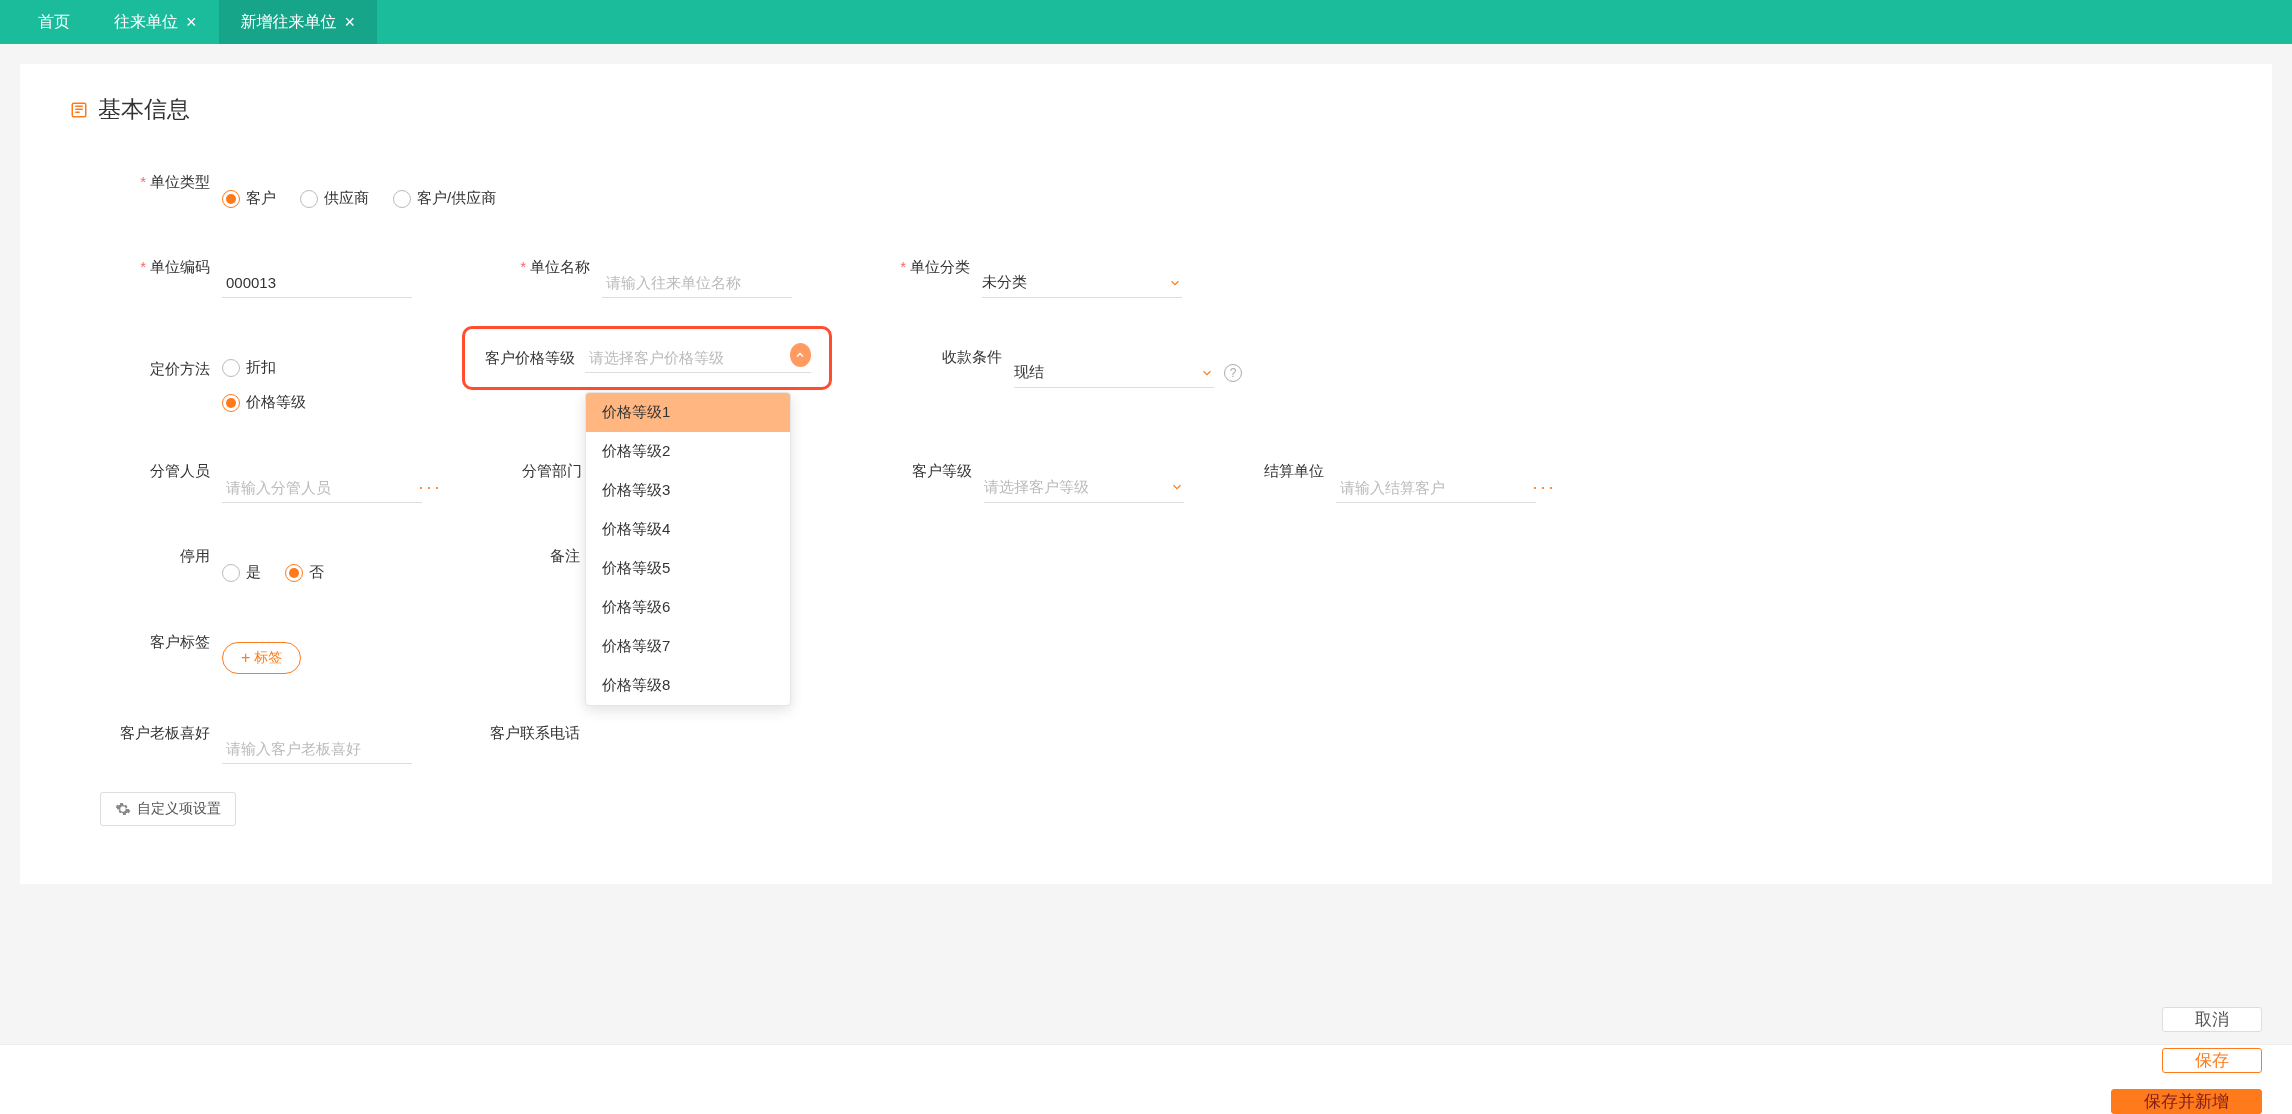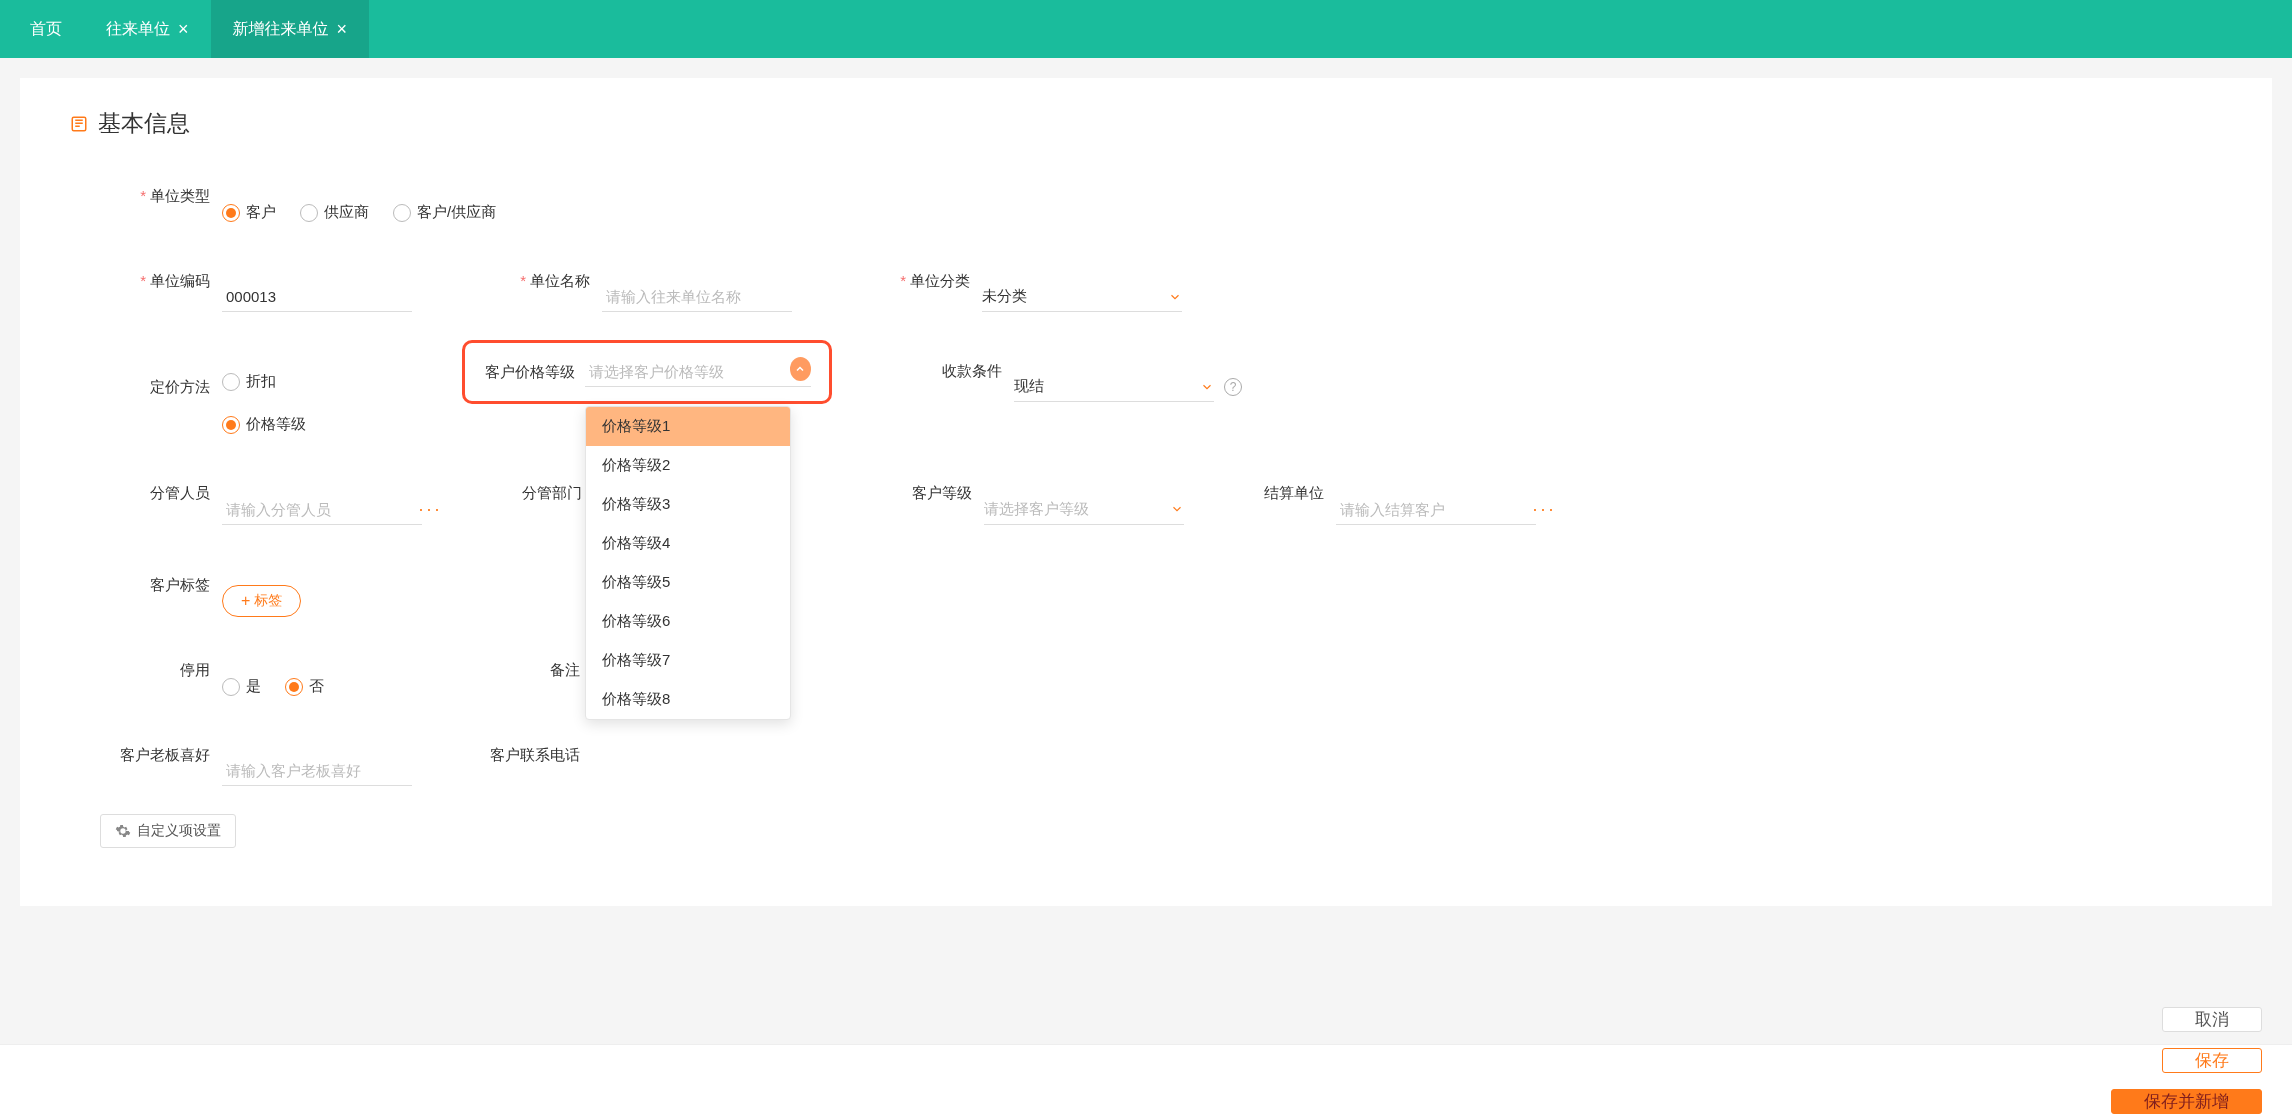--- a/index.html
+++ b/index.html
@@ -1,39 +1,39 @@
 <!DOCTYPE html>
 <html><head>
 <meta charset="utf-8">
 <style>
   * { box-sizing: border-box; margin: 0; padding: 0; }
   body { font-family: "Helvetica Neue", Arial, "PingFang SC", "Microsoft YaHei", sans-serif; font-size: 14px; color: #333; background: #f5f5f5; }
   
   
-  .tabs-bar { background: #1abc9c; display: flex; align-items: center; height: 58px; padding-left: 8px; color: #fff; }
+  .tabs-bar { background: #1abc9c; display: flex; align-items: center; height: 44px; padding-left: 16px; color: #fff; }
   .tab { display: flex; align-items: center; padding: 0 22px; height: 100%; cursor: pointer; font-size: 16px; }
   .tab.active { background: #17a58a; }
   .tab .close { margin-left: 8px; font-size: 18px; line-height: 1; }
   
   
   .content { background: #fff; margin: 20px; padding: 30px 40px 30px 50px; min-height: 640px; position: relative; }
   .section-title { display: flex; align-items: center; font-size: 23px; color: #333; margin-bottom: 32px; }
   .section-title .icon { width: 18px; height: 18px; margin-right: 10px; display: inline-flex; }
   .section-title .icon svg { width: 18px; height: 18px; }
   
   .form-body { padding-left: 30px; }
   .form-row { display: flex; align-items: center; margin-bottom: 28px; }
   .form-item { display: flex; align-items: center; margin-right: 60px; min-width: 320px; }
   .label { width: 110px; text-align: right; margin-right: 12px; color: #333; font-size: 15px; white-space: nowrap; }
   .label .req { color: #f56c6c; margin-right: 4px; }
   .control { flex: 1; display: flex; align-items: center; position: relative; margin-top: 32px; }
   
   
   .radio-group { display: flex; align-items: center; gap: 24px; }
-  .radio-group.vertical { flex-direction: column; align-items: flex-start; gap: 24px; }
+  .radio-group.vertical { flex-direction: column; align-items: flex-start; gap: 16px; }
   .radio { display: flex; align-items: center; cursor: pointer; }
   .radio-dot { width: 18px; height: 18px; border: 1px solid #bbb; border-radius: 50%; margin-right: 6px; display: inline-flex; align-items: center; justify-content: center; }
   .radio.selected .radio-dot { border-color: #ff7a1a; }
   .radio.selected .radio-dot::after { content: ""; width: 10px; height: 10px; border-radius: 50%; background: #ff7a1a; }
   .radio-label { font-size: 15px; color: #333; }
   
   
   .input-line { border: none; border-bottom: 1px solid #ddd; height: 30px; width: 190px; font-size: 15px; padding: 2px 4px; outline: none; color: #333; }
   .input-line::placeholder { color: #bbb; }
   .chev { color: #ff7a1a; margin-left: auto; display: inline-flex; }
@@ -241,47 +241,47 @@
         <div class="label" style="width:80px;"><span>结算单位</span></div>
         <div class="control" style="border-bottom:1px solid #ddd;width:200px;">
           <input class="input-line" style="border: none; flex: 1 1 0%;" placeholder="请输入结算客户">
           <span class="dots">···</span>
         </div>
       </div>
     </div>
 
     <div class="form-row">
       <div class="form-item">
+        <div class="label"><span>停用</span></div>
+        <div class="control radio-group">
+          <div class="radio">
+              <span class="radio-dot"></span>
+              <span class="radio-label">是</span>
+            </div>
+          <div class="radio selected">
+              <span class="radio-dot"></span>
+              <span class="radio-label">否</span>
+            </div>
+        </div>
+      </div>
+      <div class="form-item">
+        <div class="label" style="width:100px;"><span>备注</span></div>
+        <div class="control"></div>
+      </div>
+    </div>
+
+    <div class="form-row">
+      <div class="form-item">
         <div class="label"><span>客户标签</span></div>
         <div class="control">
           <button class="tag-btn">
               <span class="plus">+</span>
               <span>标签</span>
             </button>
         </div>
-      </div>
-    </div>
-
-    <div class="form-row">
-      <div class="form-item">
-        <div class="label"><span>停用</span></div>
-        <div class="control radio-group">
-          <div class="radio">
-              <span class="radio-dot"></span>
-              <span class="radio-label">是</span>
-            </div>
-          <div class="radio selected">
-              <span class="radio-dot"></span>
-              <span class="radio-label">否</span>
-            </div>
-        </div>
-      </div>
-      <div class="form-item">
-        <div class="label" style="width:100px;"><span>备注</span></div>
-        <div class="control"></div>
       </div>
     </div>
 
     <div class="form-row">
       <div class="form-item">
         <div class="label"><span>客户老板喜好</span></div>
         <div class="control">
             <input class="input-line" placeholder="请输入客户老板喜好" style="">
           </div>
       </div>

